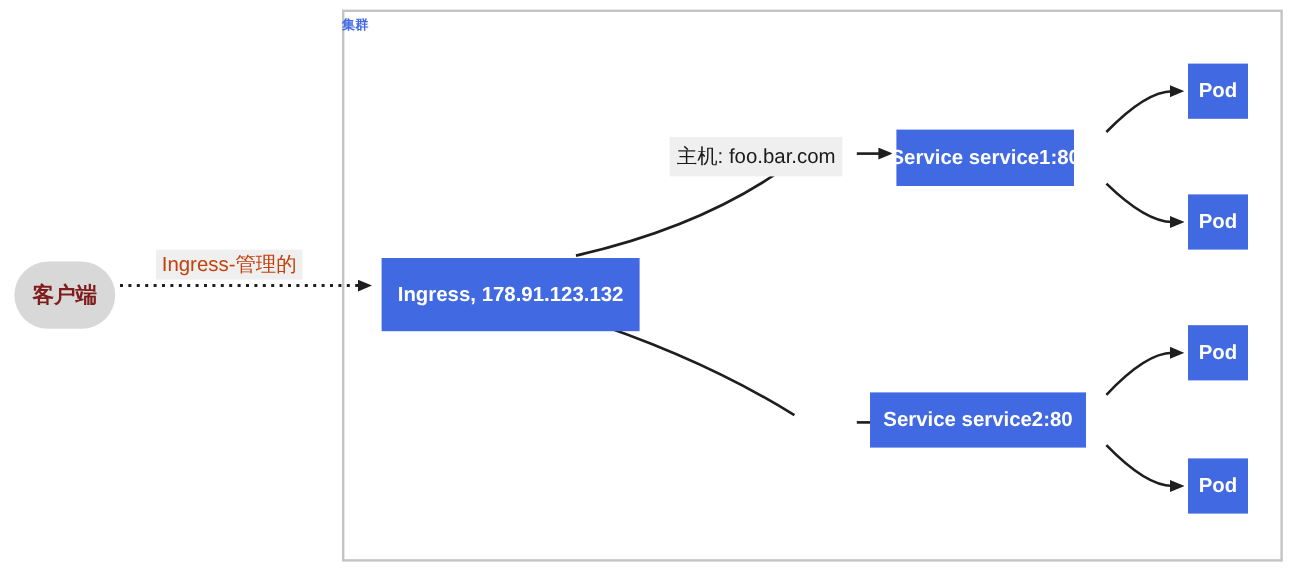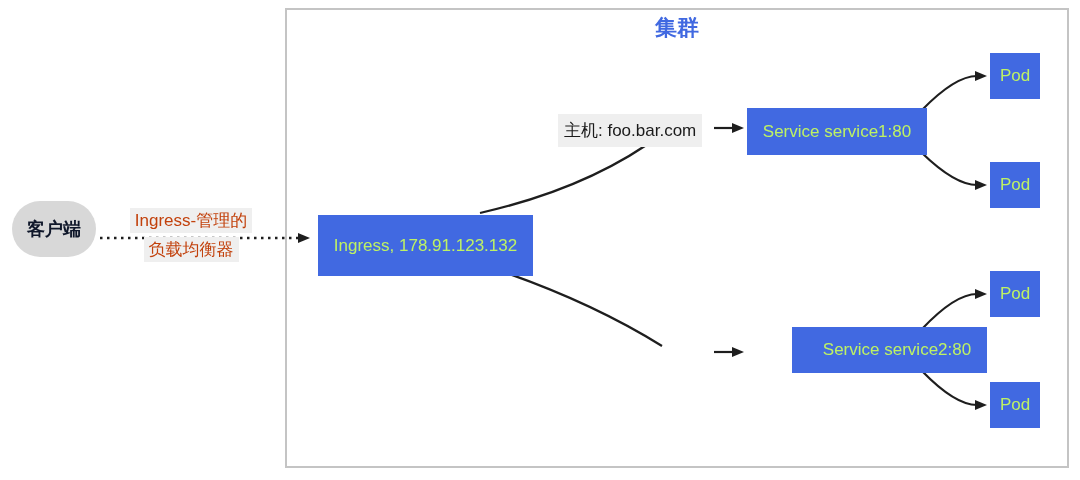--- a/index.html
+++ b/index.html
@@ -16,73 +16,73 @@
     left: 285px; top: 8px;
     width: 784px; height: 460px;
     border: 2px solid #c4c4c4;
     box-sizing: border-box;
     background: transparent;
   }
   .cluster-title {
     position: absolute;
     left: 285px; top: 13px;
     width: 784px;
-    text-align: center;
-    font-size: 22px;
+    text-align: left;
+    font-size: 11px;
     font-weight: 700;
     color: #4169e1;
   }
   .edges {
     position: absolute;
     left: 0; top: 0;
     pointer-events: none;
   }
   .client-pill {
     position: absolute;
-    left: 12px; top: 201px;
+    left: 12px; top: 218px;
     width: 84px; height: 56px;
     background: #d8d8d8;
     border-radius: 28px;
     display: flex;
     align-items: center;
     justify-content: center;
     font-size: 18px;
     font-weight: 700;
-    color: #0f172a;
+    color: #7f1d1d;
   }
   .client-edge-label {
     position: absolute;
     left: 118px; top: 208px;
     width: 146px;
     display: flex;
     flex-direction: column;
     align-items: center;
     gap: 4px;
     font-size: 17px;
     color: #c2410c;
   }
   .client-edge-label span {
     background: #efefef;
     padding: 1px 5px;
     white-space: nowrap;
   }
   .node {
     position: absolute;
     background: #4169e1;
-    color: #bef264;
+    color: #ffffff;
     display: flex;
     align-items: center;
     justify-content: center;
     font-size: 17px;
-    font-weight: 400;
+    font-weight: 700;
     white-space: nowrap;
   }
   .node.ingress  { left: 318px; top: 215px; width: 215px; height: 61px; }
-  .node.service1 { left: 747px; top: 108px; width: 180px; height: 47px; }
-  .node.service2 { left: 792px; top: 327px; width: 180px; height: 46px; padding-left: 15px; }
+  .node.service1 { left: 747px; top: 108px; width: 148px; height: 47px; }
+  .node.service2 { left: 725px; top: 327px; width: 180px; height: 46px; }
   .node.pod { width: 50px; height: 46px; font-size: 17px; }
   .node.pod1 { left: 990px; top: 53px;  }
   .node.pod2 { left: 990px; top: 162px; }
   .node.pod3 { left: 990px; top: 271px; }
   .node.pod4 { left: 990px; top: 382px; }
   .host-label {
     position: absolute;
     background: #efefef;
     color: #1a1a1a;
     font-size: 17px;
@@ -119,21 +119,20 @@
     <path d="M 922 153 Q 955 185 977 185" fill="none" stroke="#1e1e1e" stroke-width="2.2" marker-end="url(#arrow)"></path>
 
     <path d="M 922 329 Q 955 294 977 294" fill="none" stroke="#1e1e1e" stroke-width="2.2" marker-end="url(#arrow)"></path>
     <path d="M 922 371 Q 955 405 977 405" fill="none" stroke="#1e1e1e" stroke-width="2.2" marker-end="url(#arrow)"></path>
   </svg>
 
   <div class="client-pill">客户端</div>
 
   <div class="client-edge-label">
     <span>Ingress-管理的</span>
-    <span>负载均衡器</span>
   </div>
 
   <div class="node ingress">Ingress, 178.91.123.132</div>
 
   <div class="host-label h1">主机: foo.bar.com</div>
   <div class="node service1">Service service1:80</div>
   <div class="node pod pod1">Pod</div>
   <div class="node pod pod2">Pod</div>
 
   <div class="node service2">Service service2:80</div>

